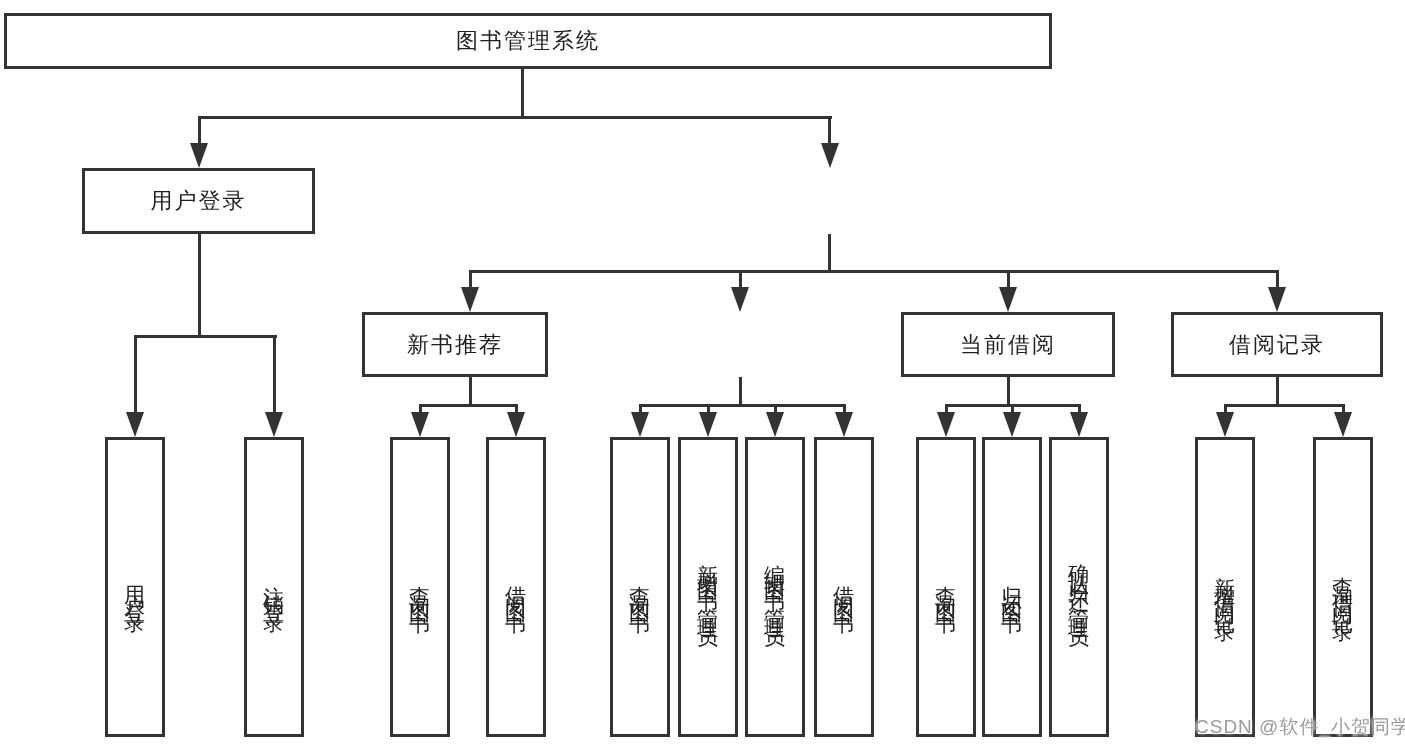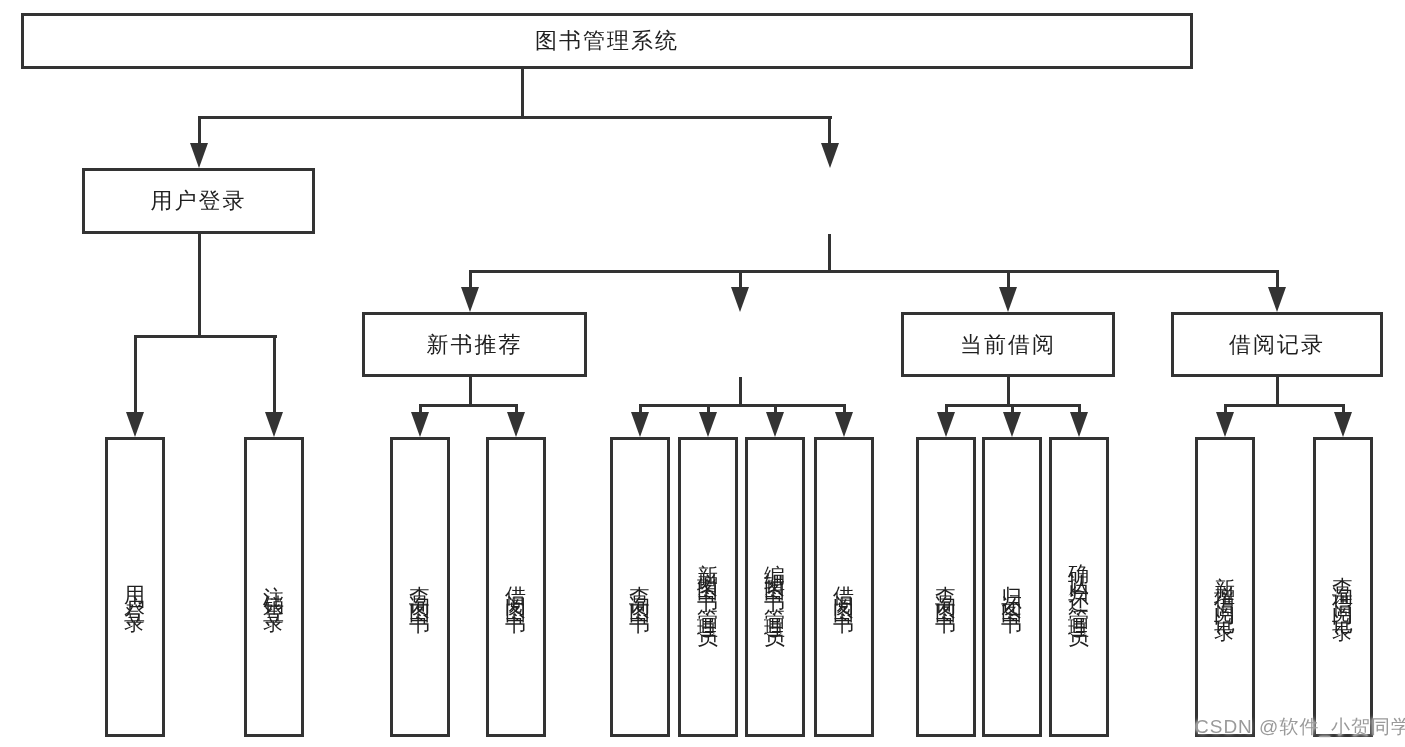--- a/index.html
+++ b/index.html
@@ -54,21 +54,21 @@
     font-size:19px;color:var(--wm);z-index:10;
     letter-spacing:1px;white-space:nowrap;
     text-shadow:0 0 3px #fff,0 0 5px #fff;
   }
 </style>
 </head>
 <body>
 
 <div id="stage">
 
-  <div class="hbox" style="left:21px;top:13px;width:1172px;height:56px;">
+  <div class="hbox" style="left:4px;top:13px;width:1048px;height:56px;">
     <span>图书管理系统</span>
   </div>
 
   <div class="vline" style="left:520.5px;top:69px;height:50px;"></div>
   <div class="hline" style="left:197.5px;top:116px;width:634px;"></div>
   <div class="vline" style="left:197.5px;top:116px;height:30px;"></div>
   <div class="arrow" style="left:190px;top:143px;"></div>
   <div class="vline" style="left:828px;top:116px;height:30px;"></div>
   <div class="arrow" style="left:820.5px;top:143px;"></div>
 
@@ -87,21 +87,21 @@
   <div class="hline" style="left:468.5px;top:270px;width:810px;"></div>
   <div class="vline" style="left:468.5px;top:270px;height:20px;"></div>
   <div class="arrow" style="left:461px;top:287px;"></div>
   <div class="vline" style="left:738.5px;top:270px;height:20px;"></div>
   <div class="arrow" style="left:731px;top:287px;"></div>
   <div class="vline" style="left:1006.5px;top:270px;height:20px;"></div>
   <div class="arrow" style="left:999px;top:287px;"></div>
   <div class="vline" style="left:1275.5px;top:270px;height:20px;"></div>
   <div class="arrow" style="left:1268px;top:287px;"></div>
 
-  <div class="hbox" style="left:362px;top:312px;width:225px;height:65px;">
+  <div class="hbox" style="left:362px;top:312px;width:186px;height:65px;">
     <span>新书推荐</span>
   </div>
   <div class="hbox" style="left:1171px;top:312px;width:212px;height:65px;">
     <span>借阅记录</span>
   </div>
   <div class="hbox" style="left:901px;top:312px;width:214px;height:65px;">
     <span>当前借阅</span>
   </div>
 
   <div class="vline" style="left:468.5px;top:377px;height:30px;"></div>

